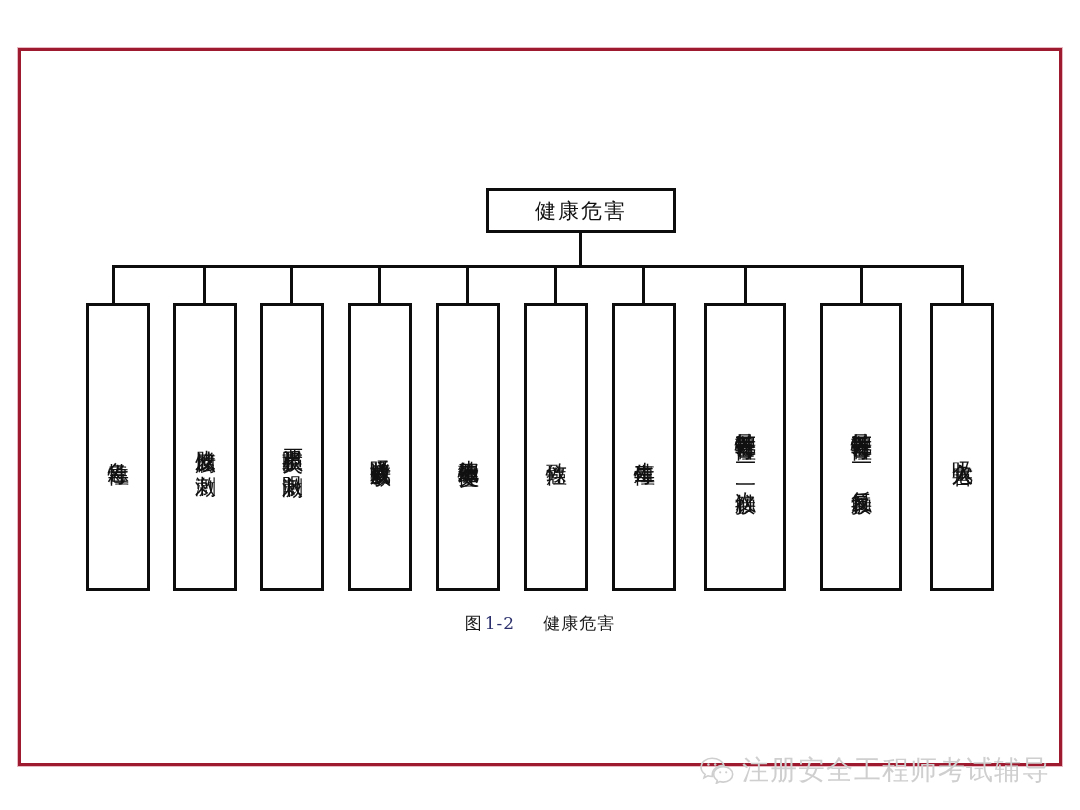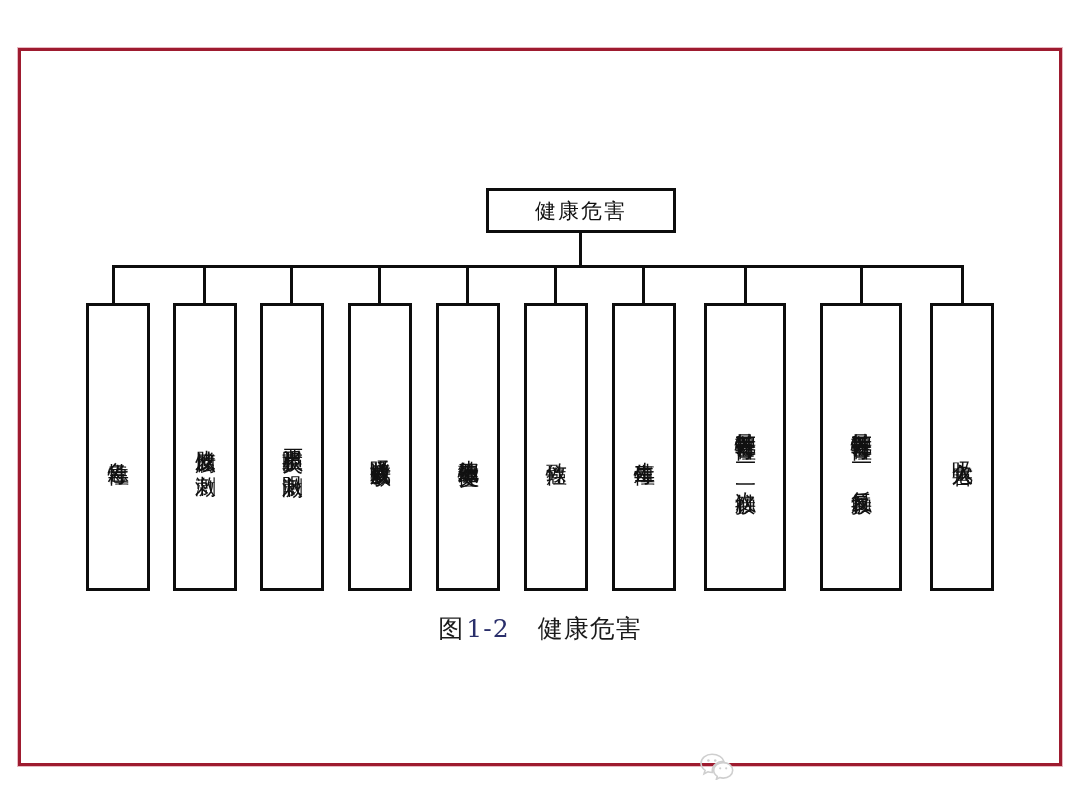--- a/index.html
+++ b/index.html
@@ -90,21 +90,21 @@
   .line.h { height: 3px; }
   .line.v { width: 3px; }
 
   
   #figure-caption {
     position: absolute;
     left: 0;
     top: 612px;
     width: 1080px;
     text-align: center;
-    font-size: 25px;
+    font-size: 17px;
     color: #1a1a1a;
     letter-spacing: 1px;
   }
   #figure-caption .cap-num {
     font-family: "DejaVu Serif", "Liberation Serif", serif;
     color: #2a2f6b;
     padding: 0 2px;
   }
   #figure-caption .cap-gap { display: inline-block; width: 26px; }
 
@@ -190,13 +190,14 @@
   <span>
     <svg width="34" height="28" viewBox="0 0 34 28" aria-hidden="true">
       <path d="M12 2.2C5.9 2.2 1 6.3 1 11.3c0 2.8 1.6 5.3 4.1 7L4 21.8l3.9-2c1.3.4 2.7.6 4.1.6h.6c-.2-.7-.3-1.4-.3-2.1 0-4.9 4.9-8.9 11-8.9h.6C23 5.7 18.1 2.2 12 2.2z" fill="none" stroke="#cfcfcf" stroke-width="1.6"></path>
       <circle cx="8.4" cy="8.4" r="1.25" fill="#cfcfcf"></circle>
       <circle cx="15.2" cy="8.4" r="1.25" fill="#cfcfcf"></circle>
       <path d="M23.2 10.6c-5.3 0-9.5 3.5-9.5 7.7 0 2.4 1.4 4.6 3.6 6l-.9 3 3.3-1.7c1.1.3 2.3.5 3.5.5 5.3 0 9.5-3.5 9.5-7.8 0-4.2-4.2-7.7-9.5-7.7z" fill="#ffffff" stroke="#cfcfcf" stroke-width="1.6"></path>
       <circle cx="20.2" cy="16.3" r="1.1" fill="#cfcfcf"></circle>
       <circle cx="26.2" cy="16.3" r="1.1" fill="#cfcfcf"></circle>
     </svg>
   </span>
+  <span>注册安全工程师考试辅导</span>
 </div>
 
 </body></html>

